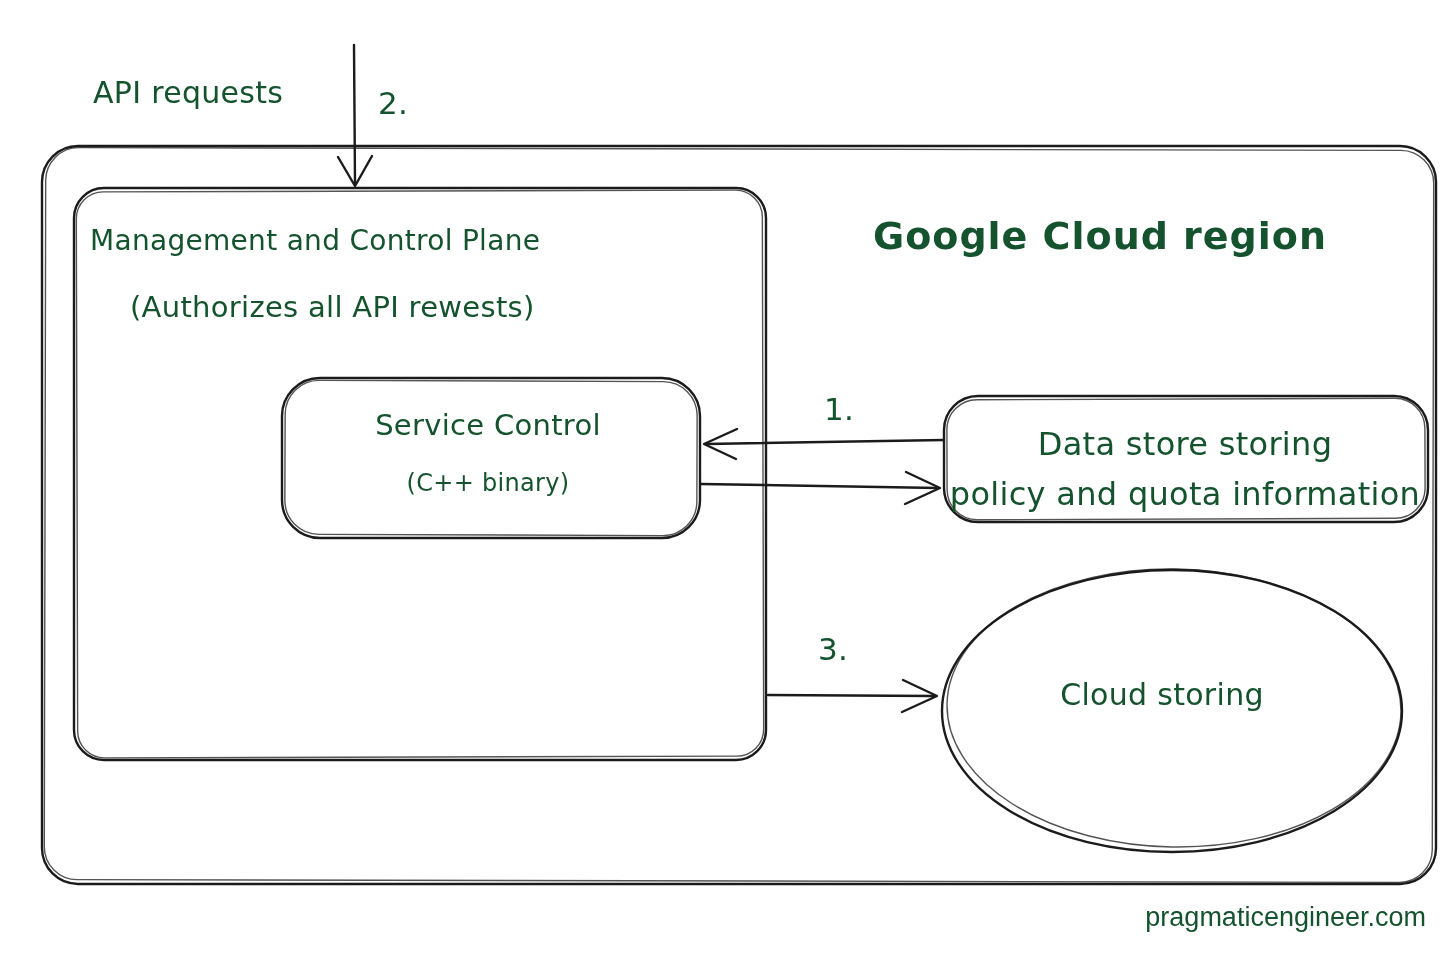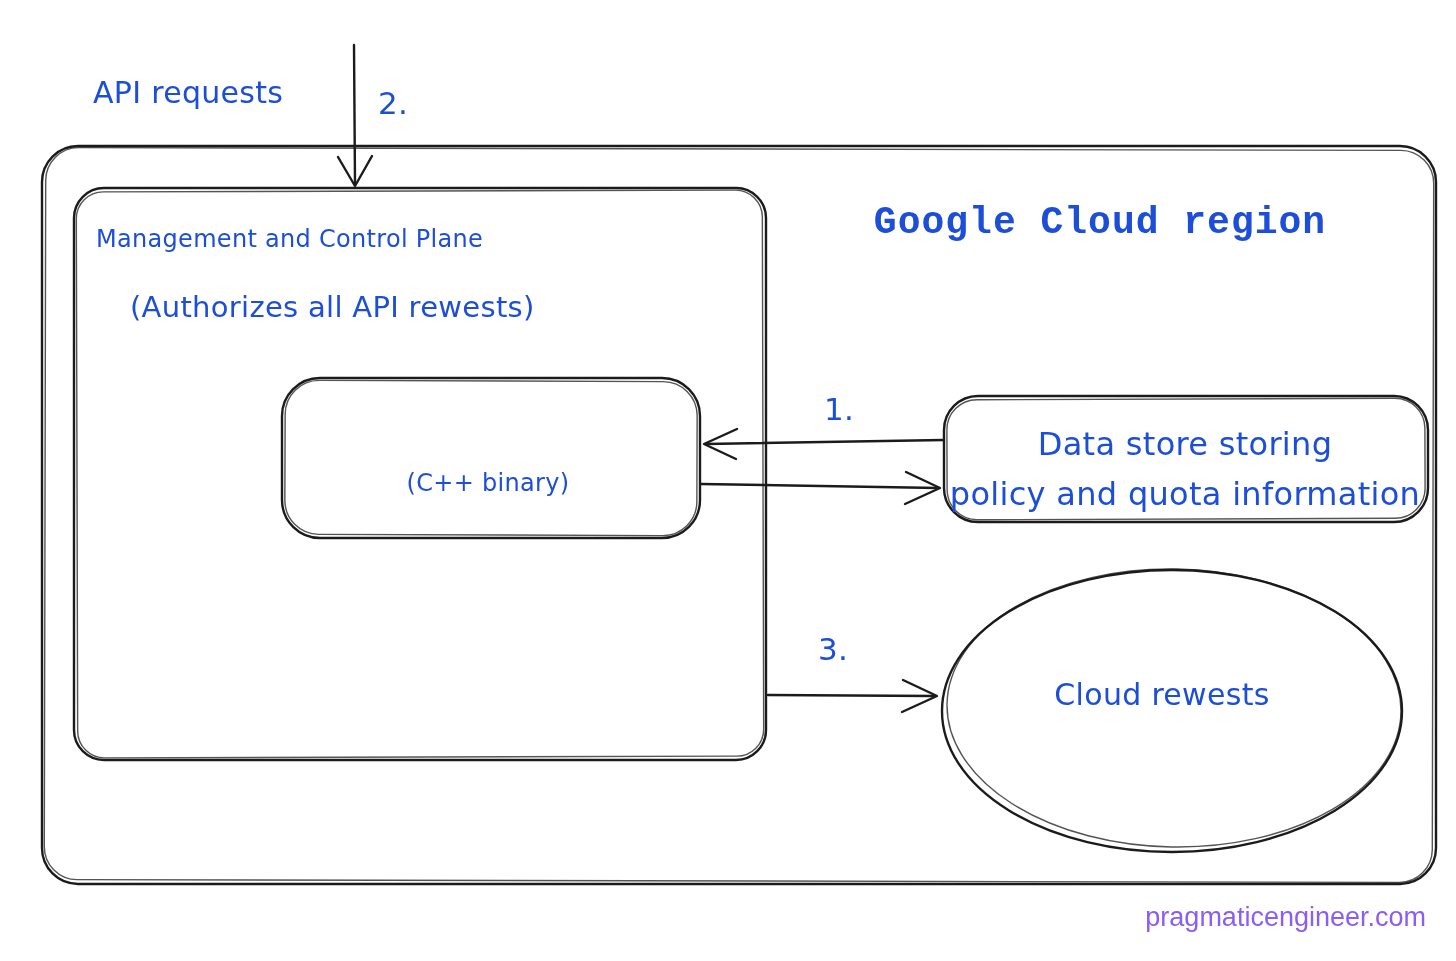--- a/index.html
+++ b/index.html
@@ -19,46 +19,46 @@
   #shapes {
     position: absolute;
     left: 0;
     top: 0;
     width: 1456px;
     height: 961px;
   }
   .lbl {
     position: absolute;
     white-space: nowrap;
-    color: #1d4ed8;
+    color: #14532d;
     letter-spacing: 0.3px;
     line-height: 1.1;
   }
   .center {
     text-align: center;
     transform: translateX(-50%);
   }
   .t-api        { left: 93px;  top: 76px;  font-size: 30px; }
   .t-step2      { left: 378px; top: 86px;  font-size: 31px; }
-  .t-region     { left: 1100px; top: 202px; font-size: 38px; font-weight: bold; letter-spacing: 1px; font-family: Liberation Mono, monospace; }
-  .t-mgmt1      { left: 96px; top: 226px; font-size: 24px; }
+  .t-region     { left: 1100px; top: 216px; font-size: 38px; font-weight: bold; letter-spacing: 1px; }
+  .t-mgmt1      { left: 90px; top: 226px; font-size: 28px; }
   .t-mgmt2      { left: 130px; top: 292px; font-size: 29px; }
   .t-sc1        { left: 488px; top: 410px; font-size: 29px; }
   .t-sc2        { left: 488px; top: 470px; font-size: 24px; }
   .t-step1      { left: 824px; top: 392px; font-size: 31px; }
   .t-ds         { left: 1185px; top: 420px; font-size: 32px; line-height: 1.55; }
   .t-step3      { left: 818px; top: 632px; font-size: 31px; }
   .t-cs         { left: 1162px; top: 672px; font-size: 30px; line-height: 1.5; }
   .t-watermark {
     position: absolute;
     right: 30px;
     top: 902px;
     font-size: 27px;
     font-family: "Liberation Sans", sans-serif;
-    color: #8b5cf6;
+    color: #14532d;
     letter-spacing: 0px;
   }
   svg .ink {
     fill: none;
     stroke: #1b1b1b;
     stroke-width: 2.4;
     stroke-linecap: round;
     stroke-linejoin: round;
   }
   svg .ink2 {
@@ -116,31 +116,32 @@
   <div class="lbl t-api">API requests</div>
 
   <div class="lbl t-step2">2.</div>
 
   <div class="lbl t-region center">Google Cloud region</div>
 
   <div class="lbl t-mgmt1">Management and Control Plane</div>
 
   <div class="lbl t-mgmt2">(Authorizes all API rewests)</div>
 
+  <div class="lbl t-sc1 center">Service Control</div>
 
   <div class="lbl t-sc2 center">(C++ binary)</div>
 
   <div class="lbl t-step1">1.</div>
 
   <div class="lbl t-ds center">
     <div>Data store storing</div>
     <div>policy and quota information</div>
   </div>
 
   <div class="lbl t-step3">3.</div>
 
   <div class="lbl t-cs center">
-    <div>Cloud rewests</div>
+    <div>Cloud storing</div>
   </div>
 
   <div class="t-watermark">pragmaticengineer.com</div>
 
 </div>
 
 </body></html>

